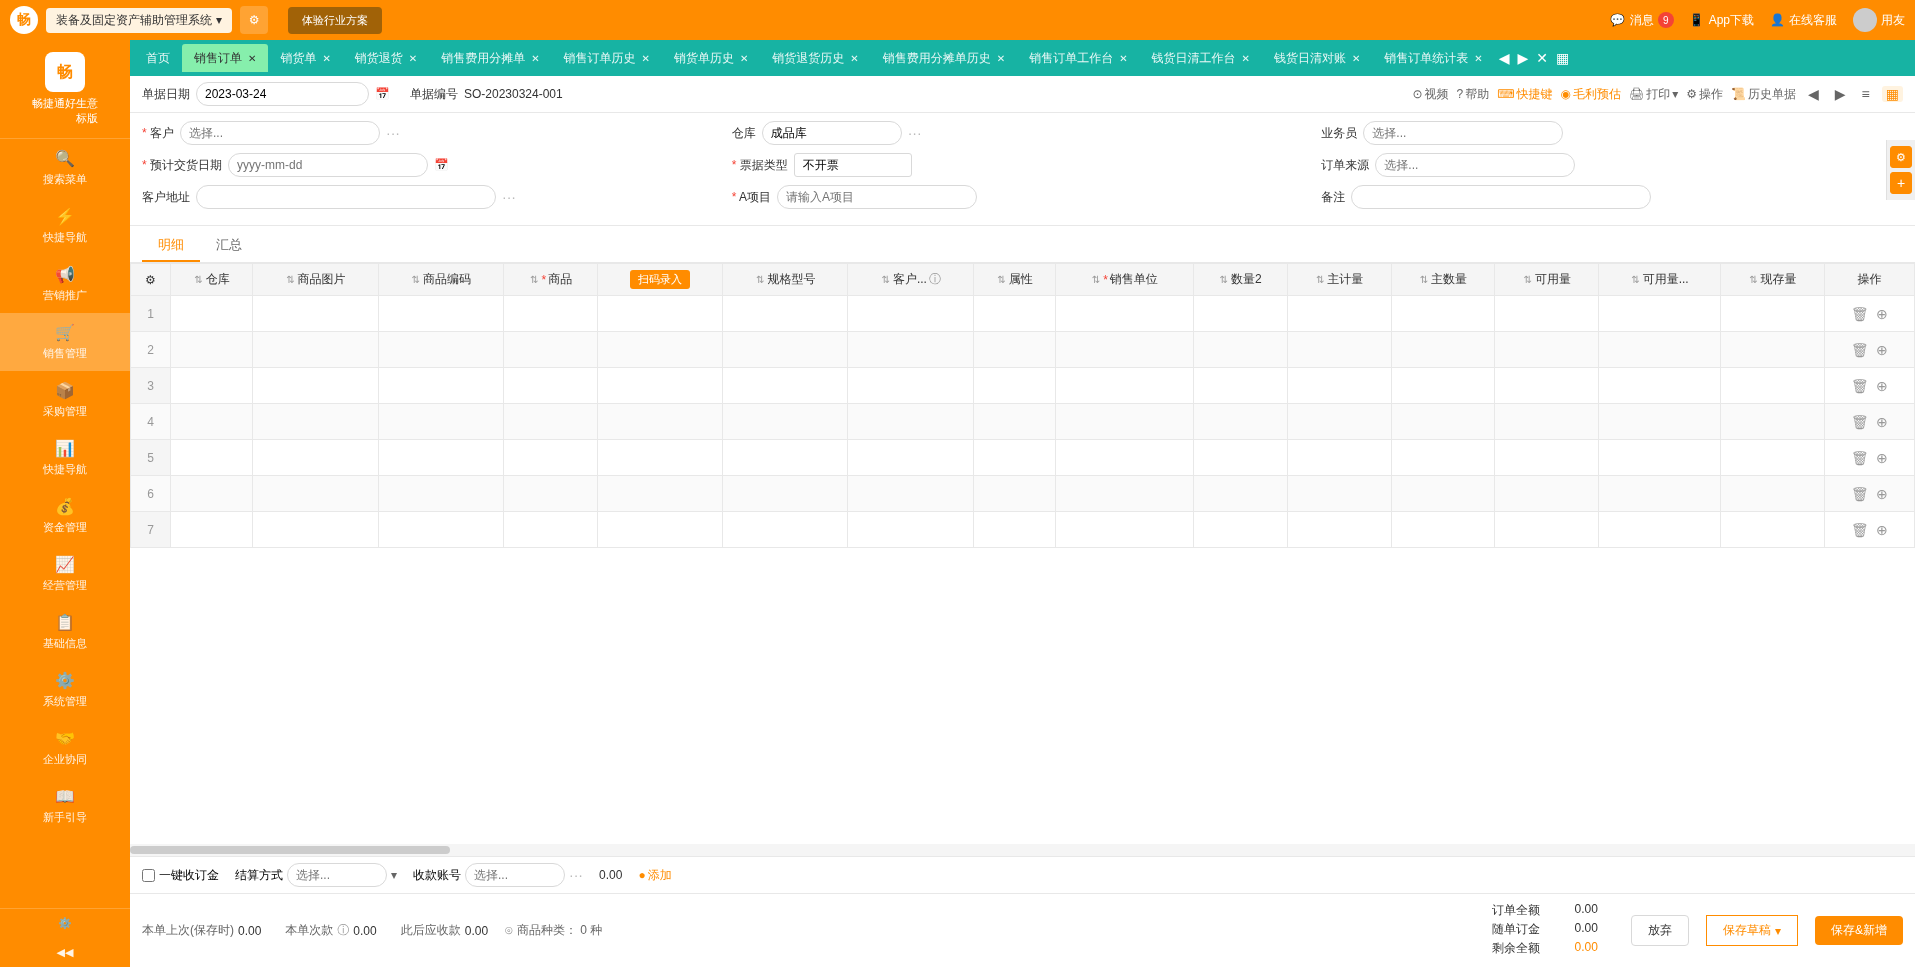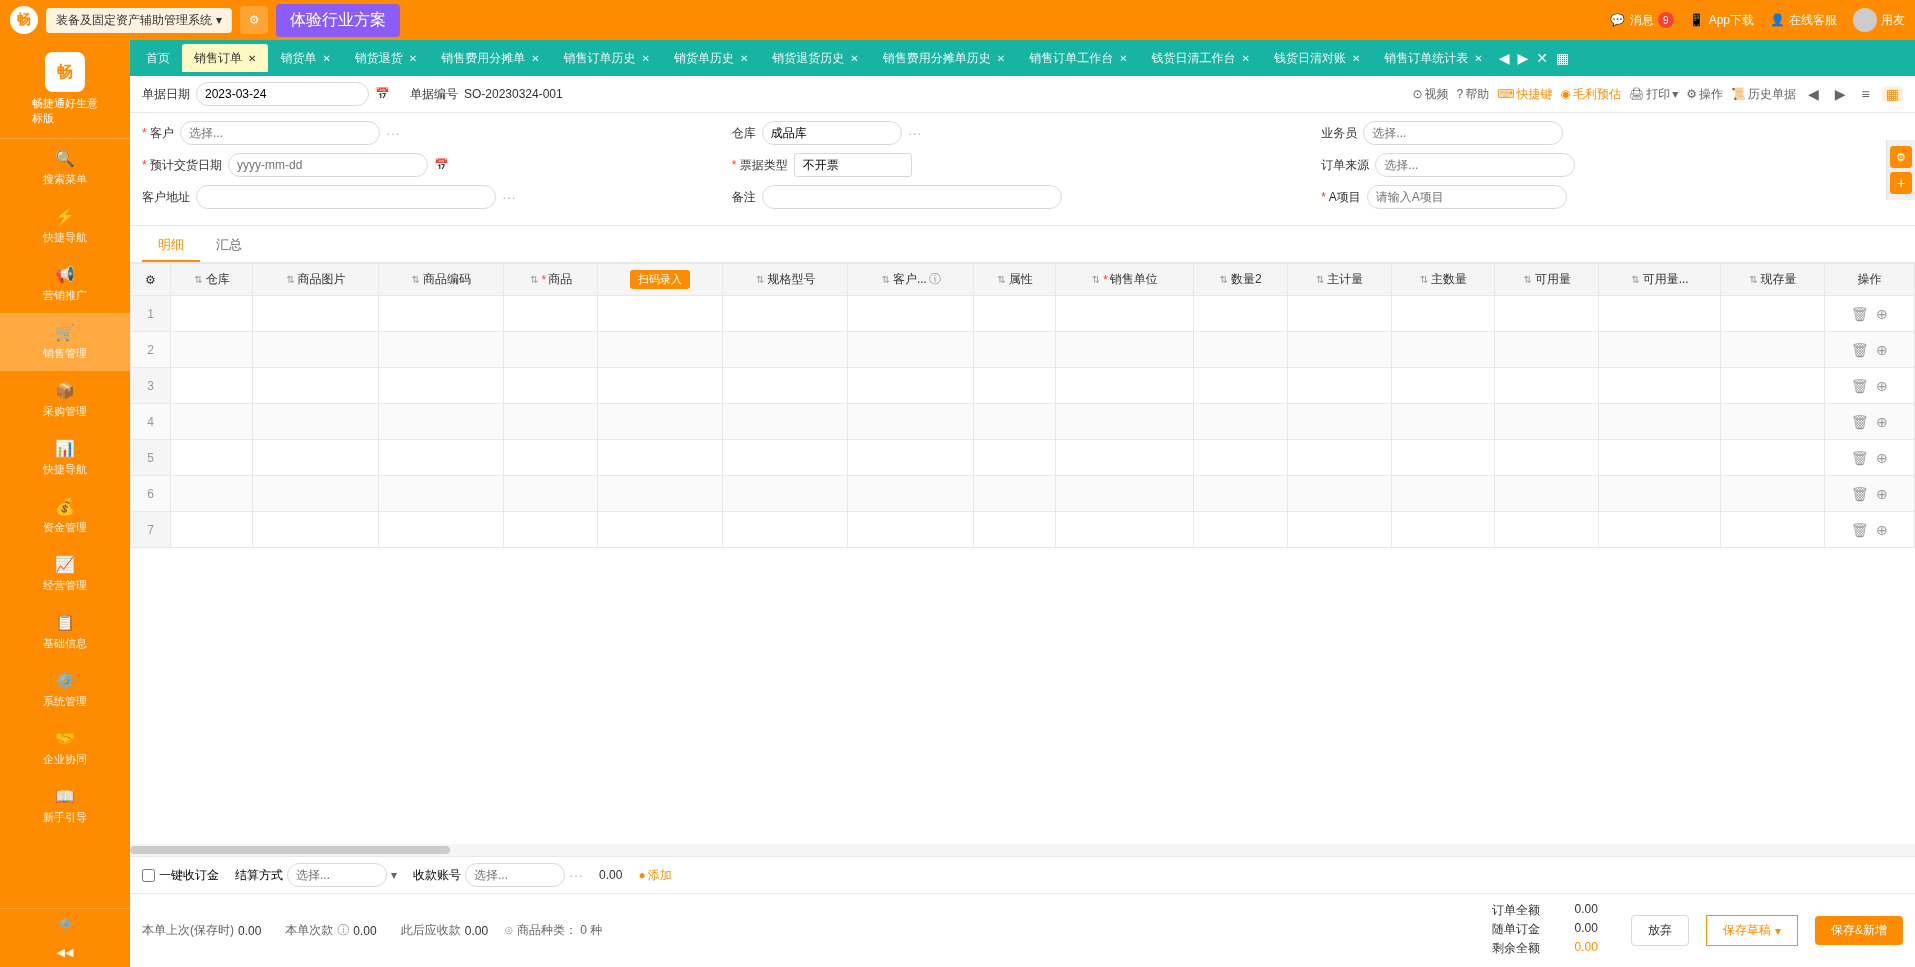--- a/index.html
+++ b/index.html
@@ -13,40 +13,40 @@
     .content-area { flex: 1; display: flex; flex-direction: column; overflow: hidden; }
     .tab-bar { height: 36px; background: #17b3a3; display: flex; align-items: center; flex-shrink: 0; padding: 0 4px; }
     .main-content { flex: 1; background: #fff; overflow: hidden; display: flex; flex-direction: column; }
 
     
     .top-bar-left { display: flex; align-items: center; gap: 8px; }
     .logo-icon { width: 28px; height: 28px; background: #fff; border-radius: 50%; display: flex; align-items: center; justify-content: center; }
     .logo-icon span { color: #ff8c00; font-size: 14px; font-weight: bold; }
     .system-name { background: #fff3e0; border-radius: 4px; padding: 4px 10px; font-size: 12px; color: #333; cursor: pointer; display: flex; align-items: center; gap: 4px; }
     .settings-btn { width: 28px; height: 28px; background: rgba(255,255,255,0.2); border-radius: 4px; display: flex; align-items: center; justify-content: center; cursor: pointer; color: #fff; }
-    .industry-btn { background: #8b5cf6; color: #fff; border: none; border-radius: 4px; padding: 6px 14px; cursor: pointer; font-size: 16px; }
+    .industry-btn { background: #a16207; color: #fff; border: none; border-radius: 4px; padding: 6px 14px; cursor: pointer; font-size: 11px; margin-left: 12px; }
     .top-bar-right { margin-left: auto; display: flex; align-items: center; gap: 16px; color: #fff; font-size: 12px; }
     .top-right-item { display: flex; align-items: center; gap: 4px; cursor: pointer; }
     .badge { background: #f44336; color: #fff; border-radius: 50%; width: 16px; height: 16px; font-size: 10px; display: flex; align-items: center; justify-content: center; }
     .user-avatar { width: 24px; height: 24px; background: #ccc; border-radius: 50%; }
 
     
     .sidebar-logo-area { padding: 12px; display: flex; flex-direction: column; align-items: center; border-bottom: 1px solid rgba(255,255,255,0.2); }
     .sidebar-logo { width: 40px; height: 40px; background: #fff; border-radius: 8px; display: flex; align-items: center; justify-content: center; }
     .sidebar-logo span { color: #ff8c00; font-weight: bold; font-size: 16px; }
-    .sidebar-brand { color: #fff; font-size: 11px; margin-top: 4px; text-align: left; }
+    .sidebar-brand { color: #fff; font-size: 11px; margin-top: 4px; text-align: right; }
     .sidebar-item { display: flex; flex-direction: column; align-items: center; padding: 10px 4px; cursor: pointer; color: rgba(255,255,255,0.9); font-size: 11px; gap: 4px; }
     .sidebar-item.active { background: rgba(255,255,255,0.25); }
     .sidebar-item-icon { font-size: 16px; }
     .sidebar-bottom { margin-top: auto; border-top: 1px solid rgba(255,255,255,0.2); }
     .sidebar-bottom-item { display: flex; flex-direction: column; align-items: center; padding: 8px 4px; cursor: pointer; color: rgba(255,255,255,0.9); font-size: 11px; gap: 3px; }
 
     
     .tab-item { height: 28px; padding: 0 12px; display: flex; align-items: center; gap: 4px; border-radius: 3px 3px 0 0; font-size: 12px; color: #fff; cursor: pointer; white-space: nowrap; flex-shrink: 0; }
-    .tab-item.active { background: #fef9c3; color: #333; }
+    .tab-item.active { background: #86efac; color: #333; }
     .tab-item.inactive { background: transparent; color: rgba(255,255,255,0.9); }
     .tab-item .tab-close { font-size: 10px; color: inherit; margin-left: 2px; }
     .tab-nav-btn { color: #fff; background: transparent; border: none; cursor: pointer; padding: 0 4px; font-size: 14px; }
 
     
     .form-header { padding: 6px 12px; display: flex; align-items: center; gap: 20px; background: #fff; border-bottom: 1px solid #e8e8e8; flex-shrink: 0; }
     .form-header-field { display: flex; align-items: center; gap: 6px; font-size: 12px; color: #333; }
     .form-header-right { margin-left: auto; display: flex; align-items: center; gap: 8px; font-size: 12px; }
     .header-action { display: flex; align-items: center; gap: 2px; color: #666; cursor: pointer; }
     .header-action.orange { color: #ff8c00; }
@@ -371,26 +371,26 @@
             </div>
           </div>
 
           <div class="form-row">
             <div class="col-third">
               <span class="field-label">客户地址</span>
               <input class="field-input" type="text" style="width: 300px;" placeholder="">
               <span class="dotdotdot">···</span>
             </div>
             <div class="col-third">
+              <span class="field-label required">A项目</span>
+              <input class="field-input" type="text" style="width: 200px;" placeholder="请输入A项目">
+            </div>
+            <div class="col-third">
               <span class="field-label">备注</span>
               <input class="field-input" type="text" style="width: 300px;" placeholder="">
-            </div>
-            <div class="col-third">
-              <span class="field-label required">A项目</span>
-              <input class="field-input" type="text" style="width: 200px;" placeholder="请输入A项目">
             </div>
           </div>
 
         </div>
 
         <div style="position:absolute;right:0;top:140px;display:flex;flex-direction:column;gap:4px;padding:6px 3px;background:#f0f0f0;border-left:1px solid #e0e0e0;z-index:10;">
           <div class="right-panel-btn orange">⚙</div>
           <div class="right-panel-btn orange" style="font-size:14px;background:#ff8c00;color:#fff;">+</div>
         </div>
 

